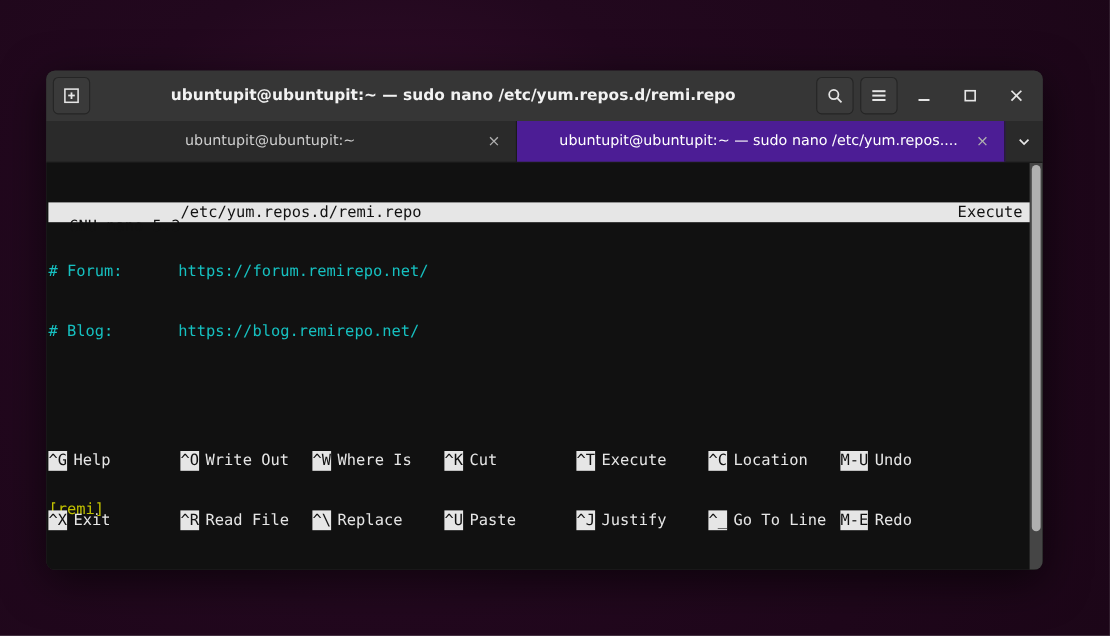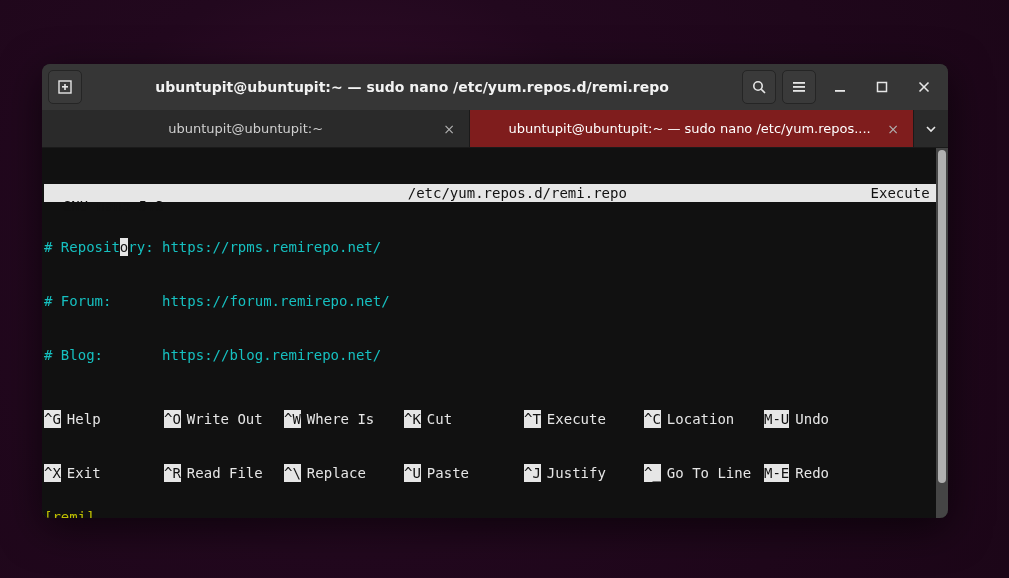--- a/index.html
+++ b/index.html
@@ -81,21 +81,21 @@
     align-items: center;
     padding: 0 14px;
     color: #cfcfcf;
     font-size: 13px;
     border-right: 1px solid #1a1a1a;
     cursor: pointer;
     position: relative;
     justify-content: center;
   }
   .tab.active {
-    background: #7f1d1d;
+    background: #4c1d95;
     color: #fff;
     padding-left: 30px;
   }
   .tab .tab-label {
     flex: 1;
     text-align: center;
     white-space: nowrap;
     overflow: hidden;
     text-overflow: ellipsis;
   }
@@ -132,21 +132,21 @@
   }
   .row { height: 18px; display: flex; }
   .status-row {
     background: #e6e6e6;
     color: #111;
     display: flex;
     height: 18px;
     align-items:center;
   }
   .status-left { flex: 0 0 auto; padding-left: 2px; margin-top: 26px;}
-  .status-mid { flex: 1; text-align: center; }
+  .status-mid { flex: 1; }
   .status-right { flex: 0 0 auto; padding-right: 2px;}
   .teal { color: #16c0c0; }
   .yellow { color: #c0c000; font-weight: normal; }
   .cursor { background: #e6e6e6; color:#111; }
   .shortcuts { position: absolute; left: 2px; right: 12px; bottom: 0; }
   .sc-row { display: flex; height: 18px; }
   .sc-cell { width: 120px; display: flex; }
   .sc-key { background: #e6e6e6; color: #111; display:inline-block; min-width: 16px; text-align:center;}
   .sc-lbl { padding-left: 6px; }
   .scrollbar {
@@ -227,21 +227,20 @@
     </div>
   </div>
 
   <div class="terminal">
     <div class="term-inner">
       <div class="status-row">
         <span class="status-left">  GNU nano 5.3</span>
         <span class="status-mid">/etc/yum.repos.d/remi.repo</span>
         <span class="status-right">Execute </span>
       </div>
-      <div class="row"><span class="teal"># Reposit</span><span class="cursor">o</span><span class="teal">ry: </span><span class="teal">https://rpms.remirepo.net/</span></div>
       <div class="row"><span class="teal"># Forum:      </span><span class="teal">https://forum.remirepo.net/</span></div>
       <div class="row"><span class="teal"># Blog:       </span><span class="teal">https://blog.remirepo.net/</span></div>
       <div class="row"></div>
       <div class="row"></div>
       <div class="row"><span class="yellow">[remi]</span></div>
       
       
       
       
       

